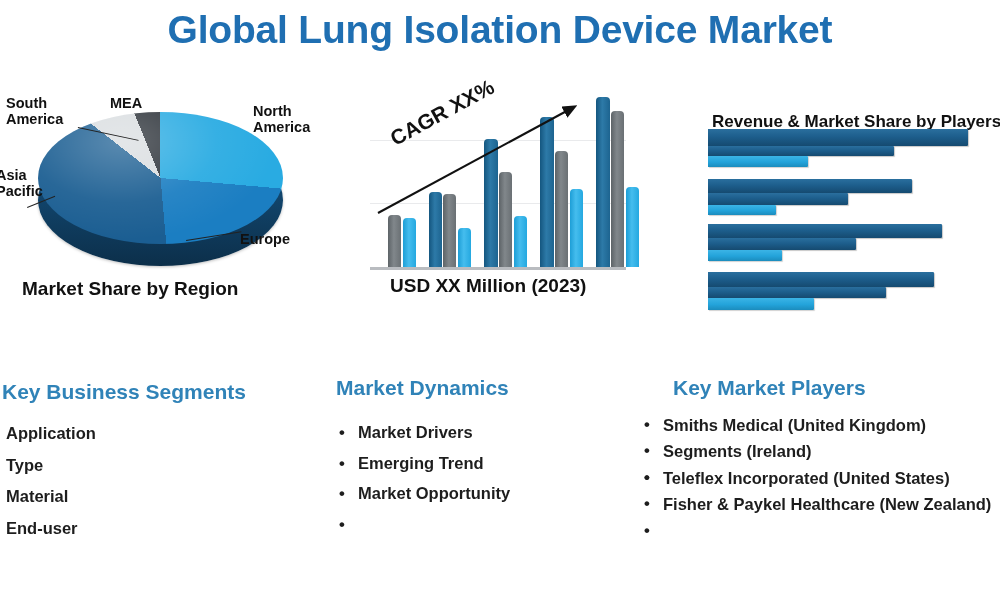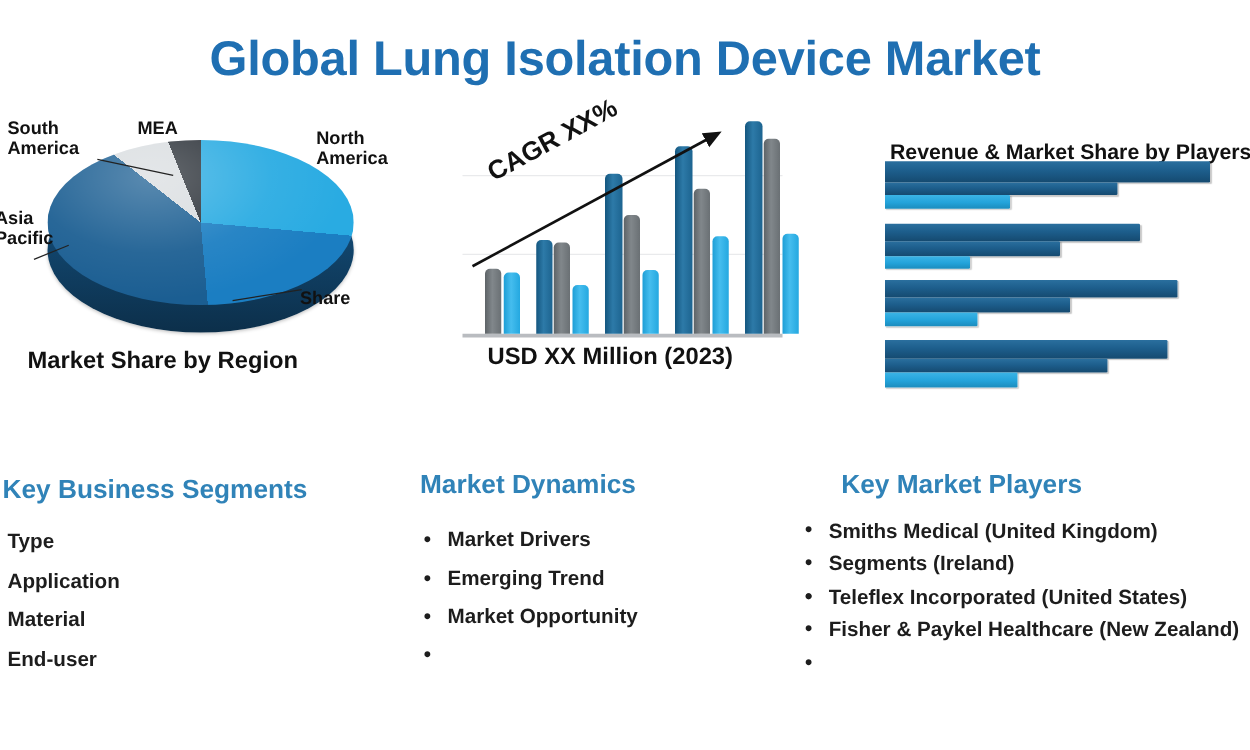--- a/index.html
+++ b/index.html
@@ -19,21 +19,21 @@
   .stage {
     position: absolute;
     left: 0; top: 0;
     width: 1000px;
     height: 600px;
   }
 
   
   .main-title {
     position: absolute;
-    left: 0; top: 26px;
+    left: 0; top: 8px;
     width: 1000px;
     text-align: center;
     font-size: 39px;
     font-weight: bold;
     color: #1F6FB2;
     letter-spacing: -0.2px;
     white-space: nowrap;
   }
 
   
@@ -213,21 +213,21 @@
     </div>
 
     <div class="leader" style="left:78px; top:37px; width:62px; transform: rotate(12deg);"></div>
     <div class="leader" style="left:27px; top:117px; width:30px; transform: rotate(-22deg);"></div>
     <div class="leader" style="left:186px; top:150px; width:56px; transform: rotate(-9deg);"></div>
 
     <div class="pie-label" style="left:6px; top:6px; width:72px; text-align:left;">South<br>America</div>
     <div class="pie-label" style="left:110px; top:6px;">MEA</div>
     <div class="pie-label" style="left:253px; top:14px; width:86px; text-align:left;">North<br>America</div>
     <div class="pie-label" style="left:-4px; top:78px; width:60px; text-align:left;">Asia<br>Pacific</div>
-    <div class="pie-label" style="left:240px; top:142px;">Share</div>
+    <div class="pie-label" style="left:240px; top:142px;">Europe</div>
 
     <div class="panel-caption" style="left:22px; top:188px; font-size:19px;">Market Share by Region</div>
   </div>
 
   <div id="bar-panel">
     <div class="bar-plot">
       <div class="gridline" style="top:42px;"></div>
       <div class="gridline" style="top:105px;"></div>
       <div class="axis-base"></div>
 
@@ -289,22 +289,22 @@
     <div class="hbar-row" style="top:176px; height:40px; left:18px; width:292px; position:absolute;">
       <div class="hbar dk" style="top:0px;  width:226px; height:15px;"></div>
       <div class="hbar dk" style="top:15px; width:178px; height:11px;"></div>
       <div class="hbar lt" style="top:26px; width:106px; height:12px;"></div>
     </div>
   </div>
 
   <div>
     <div class="sec-heading" style="left:2px; top:380px;">Key Business Segments</div>
     <ul class="sec-list plain" style="left:6px; top:425px; width:300px;">
+      <li>Application</li>
       <li>Type</li>
-      <li>Application</li>
       <li>Material</li>
       <li>End-user</li>
     </ul>
   </div>
 
   <div>
     <div class="sec-heading" style="left:336px; top:376px;">Market Dynamics</div>
     <ul class="sec-list bulleted" style="left:339px; top:424px; width:300px;">
       <li><span class="bullet">•</span><span>Market Drivers</span></li>
       <li><span class="bullet">•</span><span>Emerging Trend</span></li>

